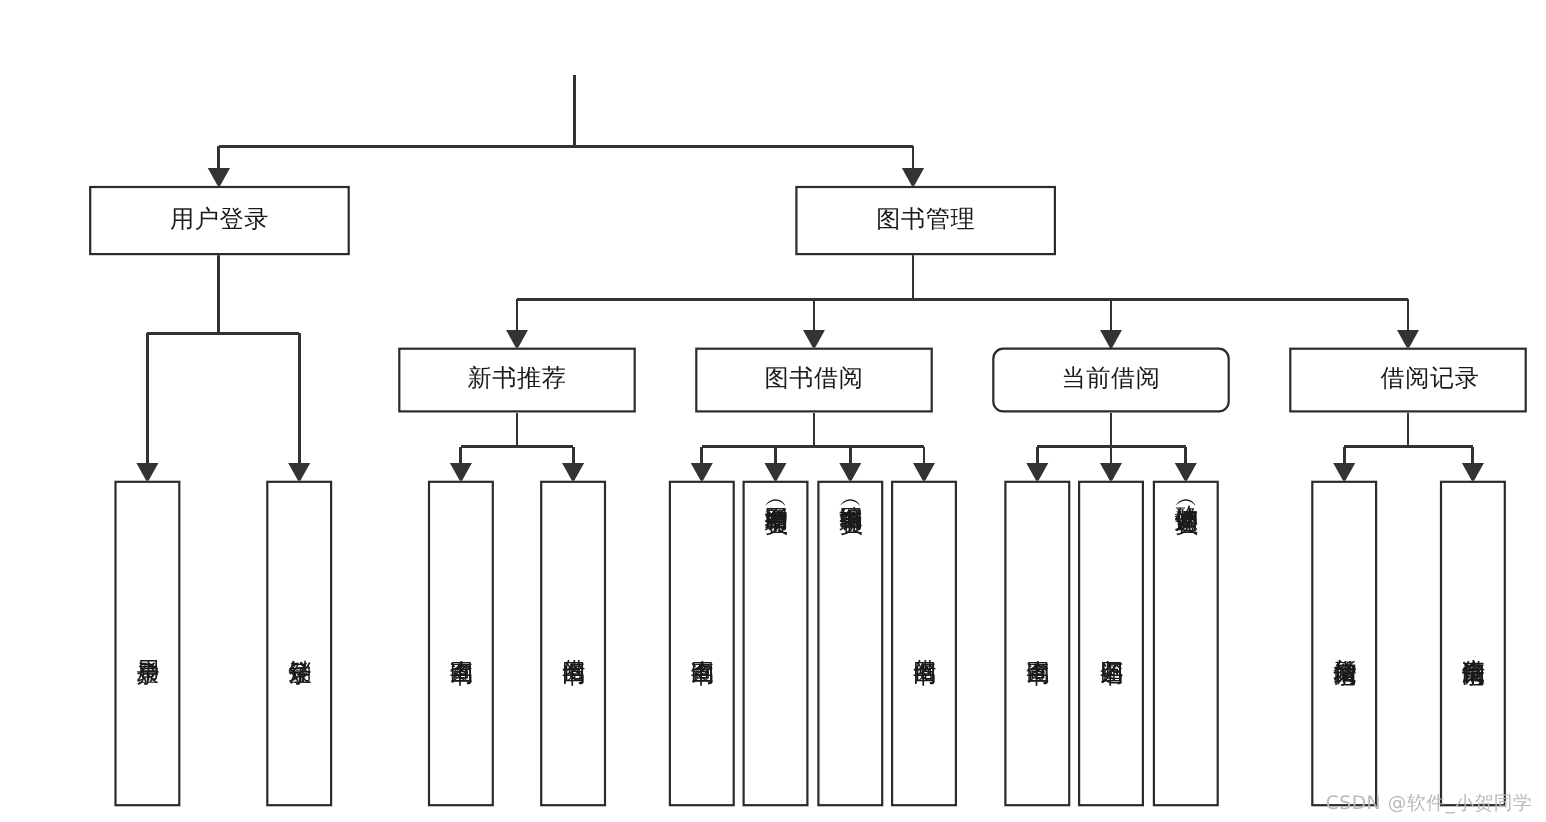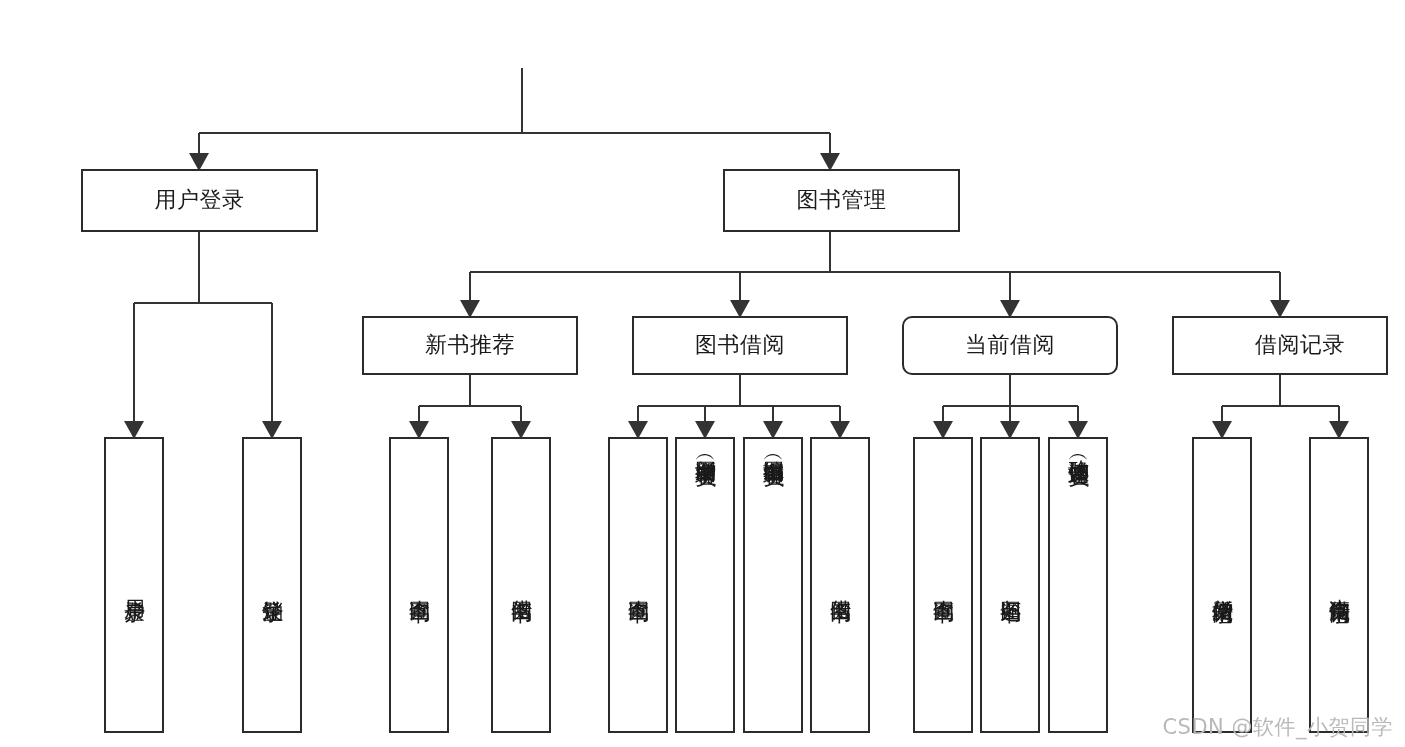--- a/index.html
+++ b/index.html
@@ -65,21 +65,21 @@
     white-space: nowrap;
   }
   .node.vertical.centered {
     align-items: center;
     padding-top: 0;
   }
   #watermark {
     position: absolute;
     right: 12px;
     bottom: 6px;
-    font-size: 21px;
+    font-size: 17px;
     color: #b9b9b9;
     letter-spacing: 0.5px;
     white-space: nowrap;
     user-select: none;
   }
 </style>
 </head>
 <body>
 
 <div id="diagram-root">

